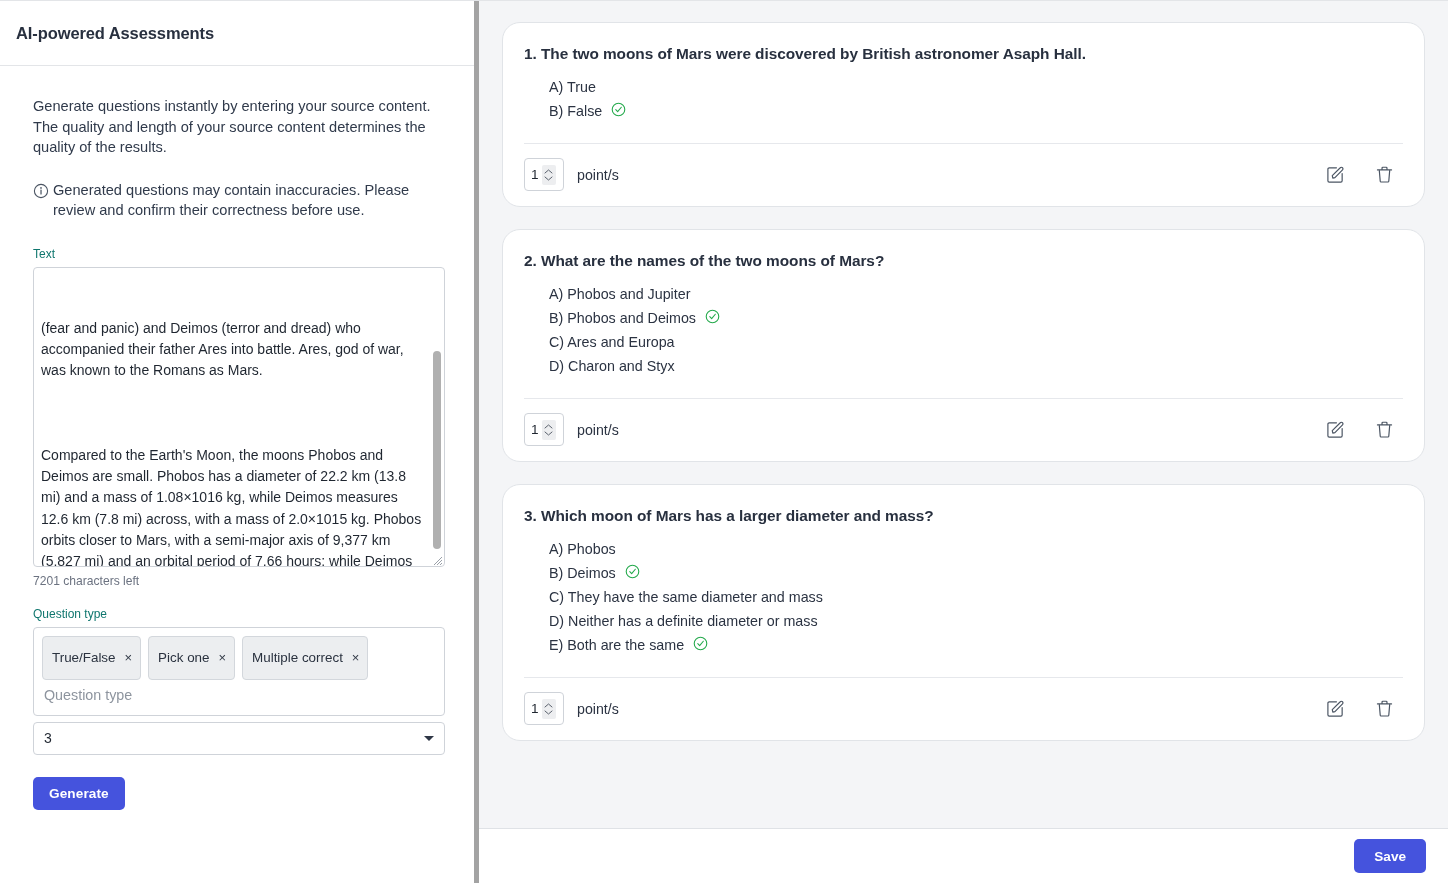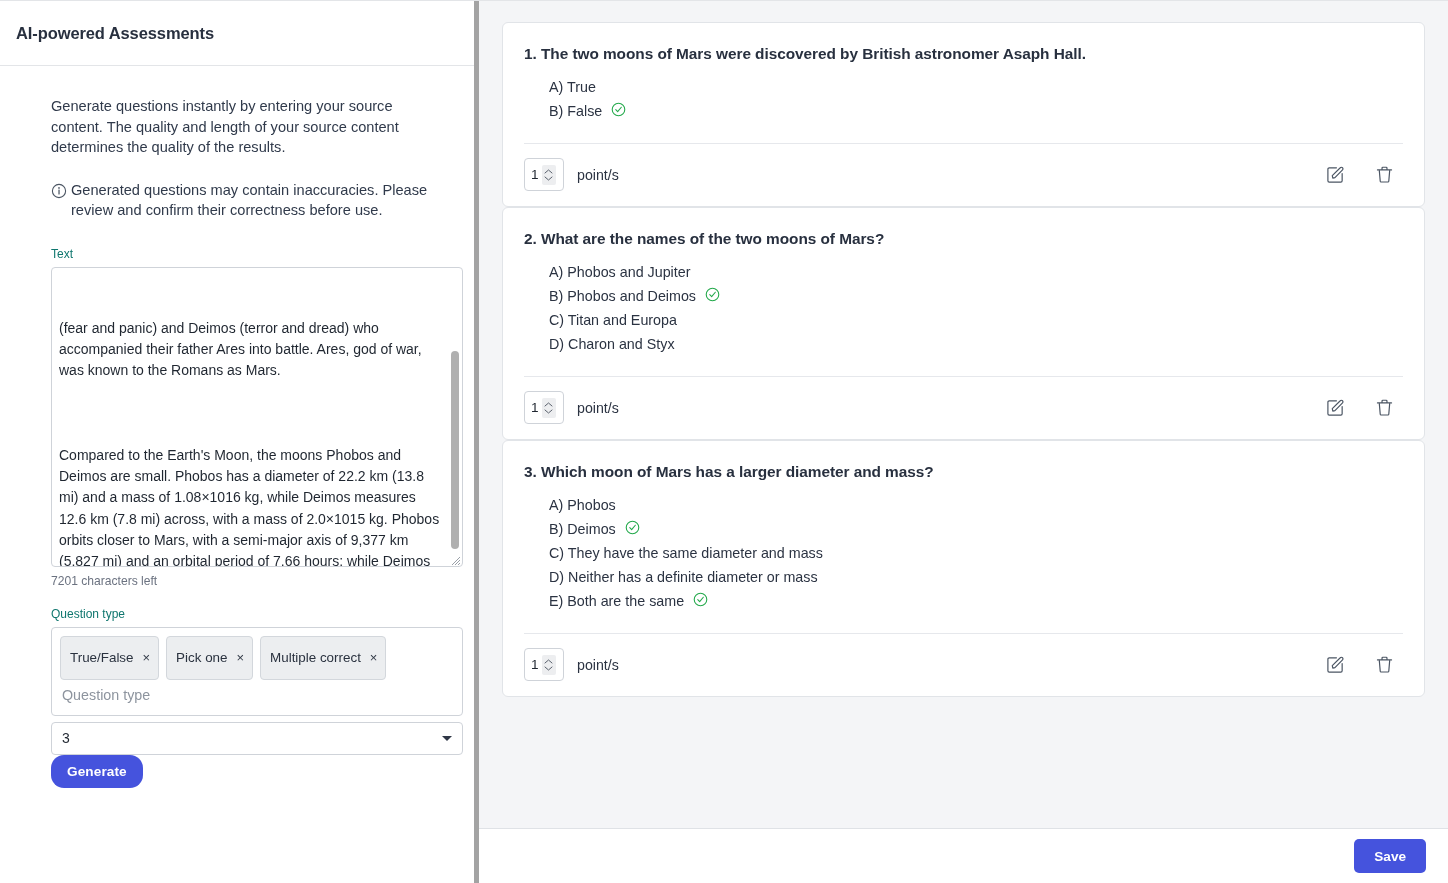--- a/index.html
+++ b/index.html
@@ -41,21 +41,21 @@
     border-bottom: 1px solid #e3e5e8;
   }
   .left-header h1 {
     margin: 0;
     font-size: 16.5px;
     font-weight: bold;
     color: #28303f;
     letter-spacing: -0.1px;
   }
   .left-body {
-    padding: 30px 33px 0 51px;
+    padding: 30px 33px 0 33px;
     flex: 1 1 auto;
   }
   .intro-text {
     font-size: 14.6px;
     line-height: 20.5px;
     color: #303a4b;
     margin: 0 0 22px 0;
     max-width: 412px;
   }
   .notice {
@@ -191,24 +191,25 @@
   .select-caret {
     position: absolute;
     right: 11px;
     top: 14px;
     width: 0; height: 0;
     border-left: 5px solid transparent;
     border-right: 5px solid transparent;
     border-top: 5px solid #2f3746;
   }
   .btn-primary {
+    margin-top: 22px;
     background: #4553dd;
     color: #ffffff;
     border: none;
-    border-radius: 13px;
+    border-radius: 5px;
     font-size: 13.6px;
     font-weight: bold;
     font-family: "Liberation Sans", sans-serif;
     padding: 0 16px;
     height: 33px;
     cursor: pointer;
     letter-spacing: 0.1px;
   }
 
   
@@ -222,21 +223,22 @@
     overflow: hidden;
   }
   .questions-scroll {
     flex: 1 1 auto;
     padding: 21px 23px 0 23px;
     overflow: hidden;
   }
   .q-card {
     background: #ffffff;
     border: 1px solid #e1e4e8;
-    border-radius: 6px;
+    border-radius: 18px;
+    margin-bottom: 22px;
     padding: 0;
   }
   .q-head {
     padding: 22px 21px 6px 21px;
   }
   .q-title {
     font-size: 15.4px;
     font-weight: bold;
     color: #28303f;
     margin: 0 0 12px 0;
@@ -461,21 +463,21 @@
             <li class="q-option">
               <span>B) Phobos and Deimos</span>
               <span>
                 <svg width="15" height="15" viewBox="0 0 16 16" fill="none">
                   <circle cx="8" cy="8" r="6.7" stroke="#23a94b" stroke-width="1.15"></circle>
                   <path d="M5.1 8.2 L7.1 10.2 L11 5.6" stroke="#23a94b" stroke-width="1.15" fill="none" stroke-linecap="round" stroke-linejoin="round"></path>
                 </svg>
               </span>
             </li>
             <li class="q-option">
-              <span>C) Titan and Europa</span>
+              <span>C) Ares and Europa</span>
             </li>
             <li class="q-option">
               <span>D) Charon and Styx</span>
             </li>
           </ul>
         </div>
         <div class="q-divider"></div>
         <div class="q-foot">
           <div class="stepper">
             <span>1</span>

